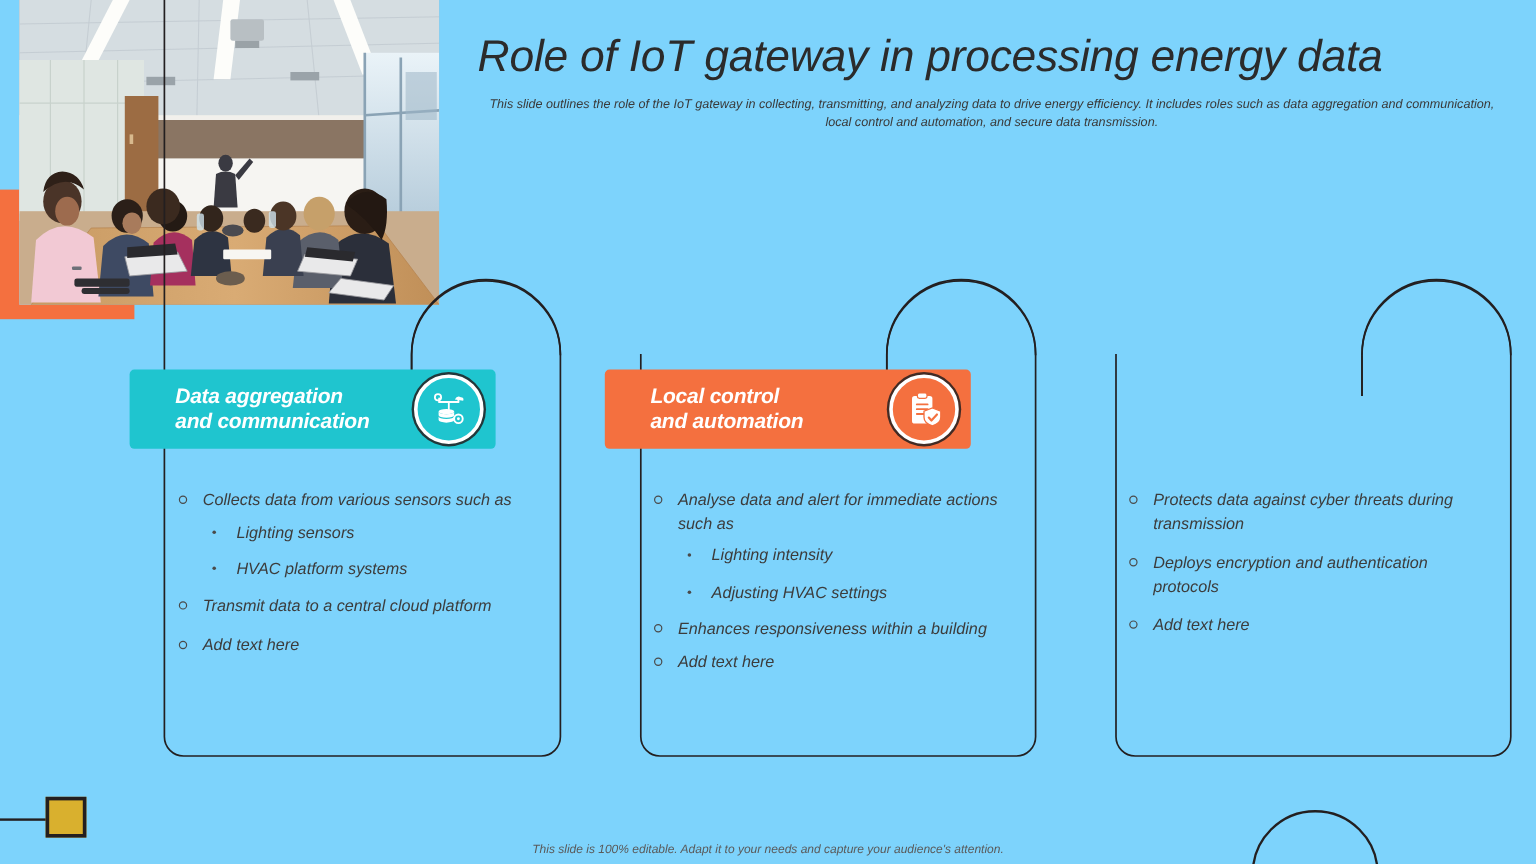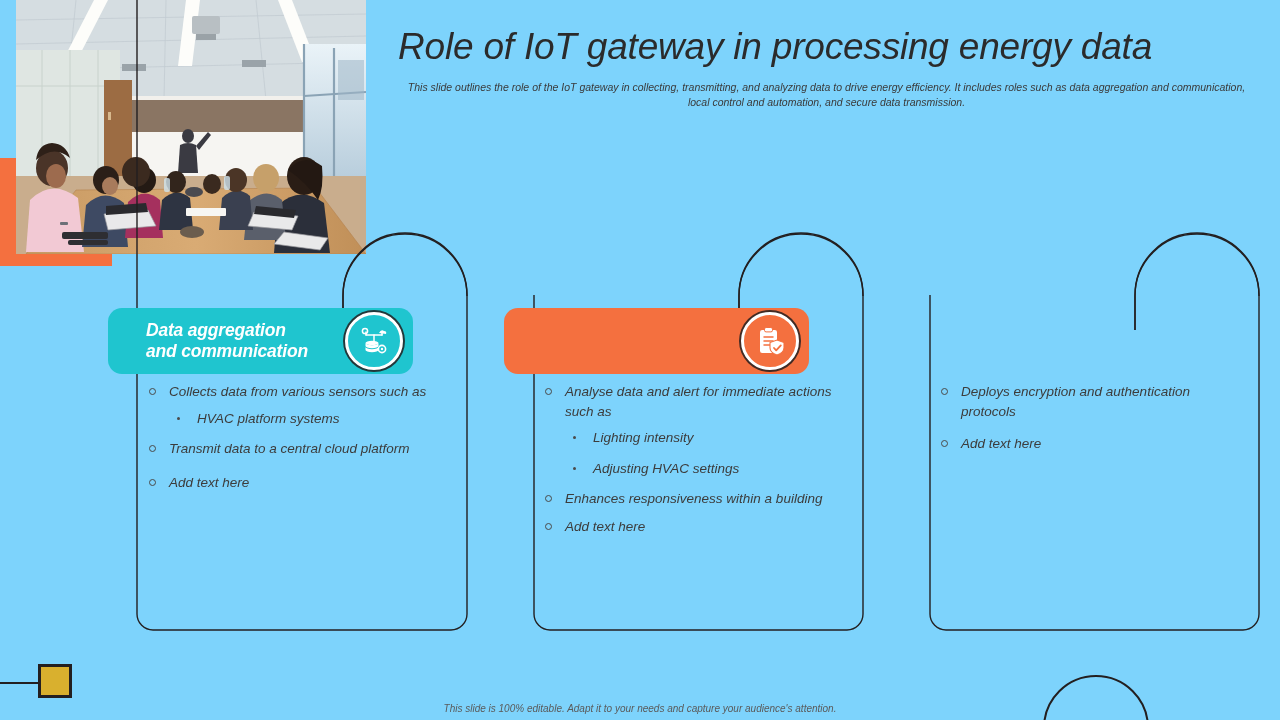--- a/index.html
+++ b/index.html
@@ -104,21 +104,21 @@
     text-align: center;
   }
 
   
   .frames { position: absolute; left: 0; top: 0; width: 1280px; height: 720px; z-index: 2; }
 
   
   .card-head {
     position: absolute;
     height: 66px;
-    border-radius: 14px;
+    border-radius: 4px;
     z-index: 6;
     display: flex;
     align-items: center;
   }
   .card-head .ch-title {
     font-size: 17.5px;
     font-weight: bold;
     color: #ffffff;
     line-height: 21px;
     letter-spacing: -0.2px;
@@ -141,20 +141,21 @@
     box-shadow: 0 0 0 2px rgba(35,31,32,0.85);
   }
   .badge svg { display: block; }
 
   
   .card-body {
     position: absolute;
     z-index: 5;
     font-size: 13.5px;
     color: #3c3c3c;
+    margin-top: 25px;
   }
   ul.lvl1 {
     list-style: none;
     margin: 0;
     padding: 0;
   }
   ul.lvl1 > li {
     position: relative;
     padding-left: 24px;
     margin-bottom: 8px;
@@ -395,36 +396,42 @@
     </div>
   </div>
   <div class="card-body" style="left:145px; top:382px; width:295px;">
     <ul class="lvl1">
       <li>
         <span class="b1"></span>
         <span>Collects data from various sensors such as</span>
         <ul class="lvl2">
           <li>
             <span class="b2"></span>
+            <span>Lighting sensors</span>
+          </li>
+          <li>
+            <span class="b2"></span>
             <span>HVAC platform systems</span>
           </li>
         </ul>
       </li>
       <li>
         <span class="b1"></span>
         <span>Transmit data to a central cloud platform</span>
       </li>
       <li style="margin-top:14px;">
         <span class="b1"></span>
         <span>Add text here</span>
       </li>
     </ul>
   </div>
 
   <div class="card-head" style="left:504px; top:308px; width:305px; background:#f4703f;">
+    <div class="ch-title">Local control
+and automation</div>
     <div class="badge" style="background:#f4703f;">
       <svg width="34" height="34" viewBox="0 0 34 34">
         <rect x="7" y="6" width="17" height="23" rx="2.2" fill="#ffffff"></rect>
         <rect x="11.5" y="3.5" width="8" height="4.4" rx="1.6" fill="#ffffff" stroke="#f4703f" stroke-width="1"></rect>
         <g stroke="#f4703f" stroke-width="1.5" stroke-linecap="round">
           <line x1="11" y1="13" x2="20" y2="13"></line>
           <line x1="11" y1="17" x2="20" y2="17"></line>
           <line x1="11" y1="21" x2="17" y2="21"></line>
         </g>
         <path d="M24 16 l7 2.6 v5.2 q0 5 -7 7.2 q-7 -2.2 -7 -7.2 v-5.2 z" fill="#ffffff" stroke="#f4703f" stroke-width="1.1"></path>
@@ -456,20 +463,24 @@
         <span class="b1"></span>
         <span>Add text here</span>
       </li>
     </ul>
   </div>
 
   <div class="card-body" style="left:937px; top:382px; width:295px;">
     <ul class="lvl1">
       <li style="margin-bottom:13px;">
         <span class="b1"></span>
+        <span>Protects data against cyber threats during transmission</span>
+      </li>
+      <li style="margin-bottom:13px;">
+        <span class="b1"></span>
         <span>Deploys encryption and authentication protocols</span>
       </li>
       <li>
         <span class="b1"></span>
         <span>Add text here</span>
       </li>
     </ul>
   </div>
 
   <div class="footer">This slide is 100% editable. Adapt it to your needs and capture your audience's attention.</div>

